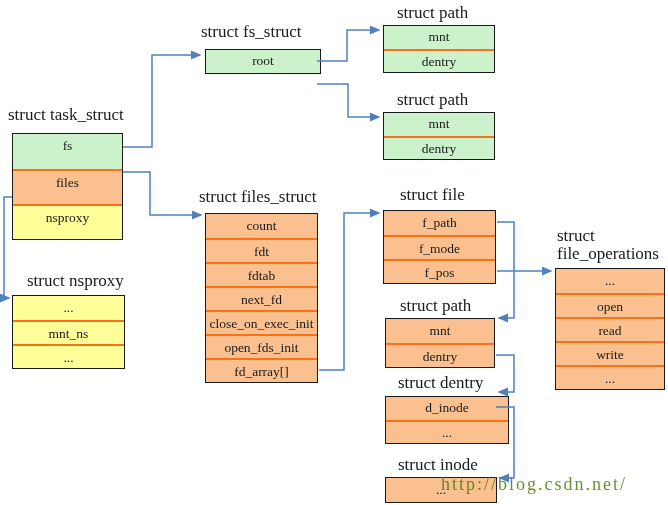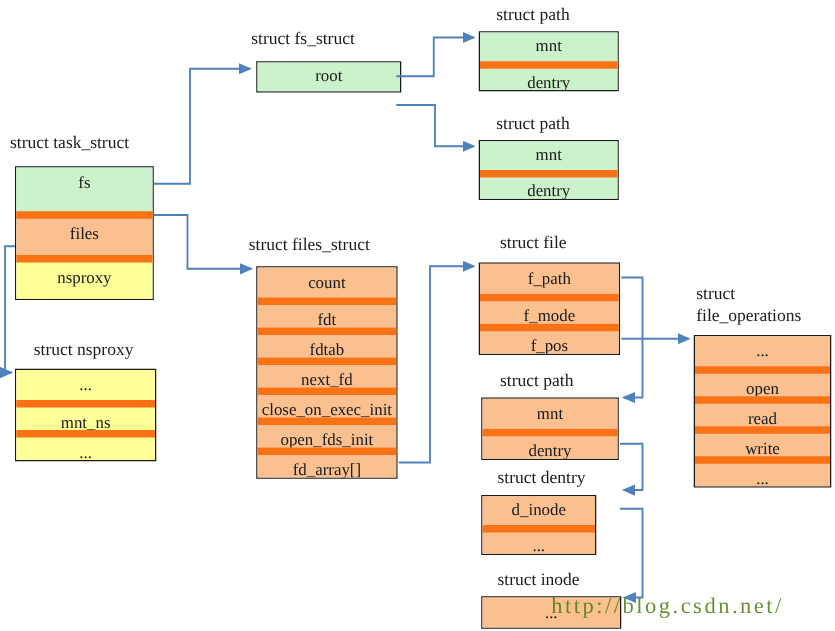--- a/index.html
+++ b/index.html
@@ -6,39 +6,39 @@
   #canvas{
     position:relative;
     width:668px;height:505px;
     background:#ffffff;
     font-family:"Liberation Serif", serif;
     color:#1a1a1a;
     overflow:hidden;
   }
   .struct-title{
     position:absolute;
-    font-size:14px;
+    font-size:17px;
     line-height:18px;
     color:#1a1a1a;
     white-space:nowrap;
     z-index:1;
   }
   .struct-title.wrap{white-space:normal;font-family:Liberation Serif, serif;}
   .sbox{
     position:absolute;
     box-sizing:border-box;
     border:1px solid #1a1a1a;
     z-index:1;
   }
   .cell{
     box-sizing:border-box;
     height:24px;line-height:23px;
     text-align:center;
     font-size:13.5px;
-    border-top:6px solid #f97316;
+    border-top:2px solid #f97316;
     overflow:hidden;
   }
   .cell:first-child{border-top:none;}
   .h25 .cell{height:35px;line-height:24px;}
   .h23 .cell{height:23px;line-height:22px;}
   .g{background:#ccf2cc;}
   .o{background:#fac090;}
   .y{background:#ffff99;}
   #arrow-layer{
     position:absolute;left:0;top:0;width:668px;height:505px;
@@ -114,21 +114,21 @@
     <div class="cell o">read</div>
     <div class="cell o">write</div>
     <div class="cell o">...</div>
   </div>
 
   <div class="sbox" style="left:385px;top:318px;width:110px;">
     <div class="cell o">mnt</div>
     <div class="cell o">dentry</div>
   </div>
 
-  <div class="sbox h23" style="left:385px;top:396px;width:92px;">
+  <div class="sbox h23" style="left:385px;top:396px;width:124px;">
     <div class="cell o">d_inode</div>
     <div class="cell o">...</div>
   </div>
 
   <div class="sbox" style="left:385px;top:477px;width:112px;">
     <div class="cell o">...</div>
   </div>
 
   <div class="sbox" style="left:12px;top:295px;width:113px;">
     <div class="cell y">...</div>

